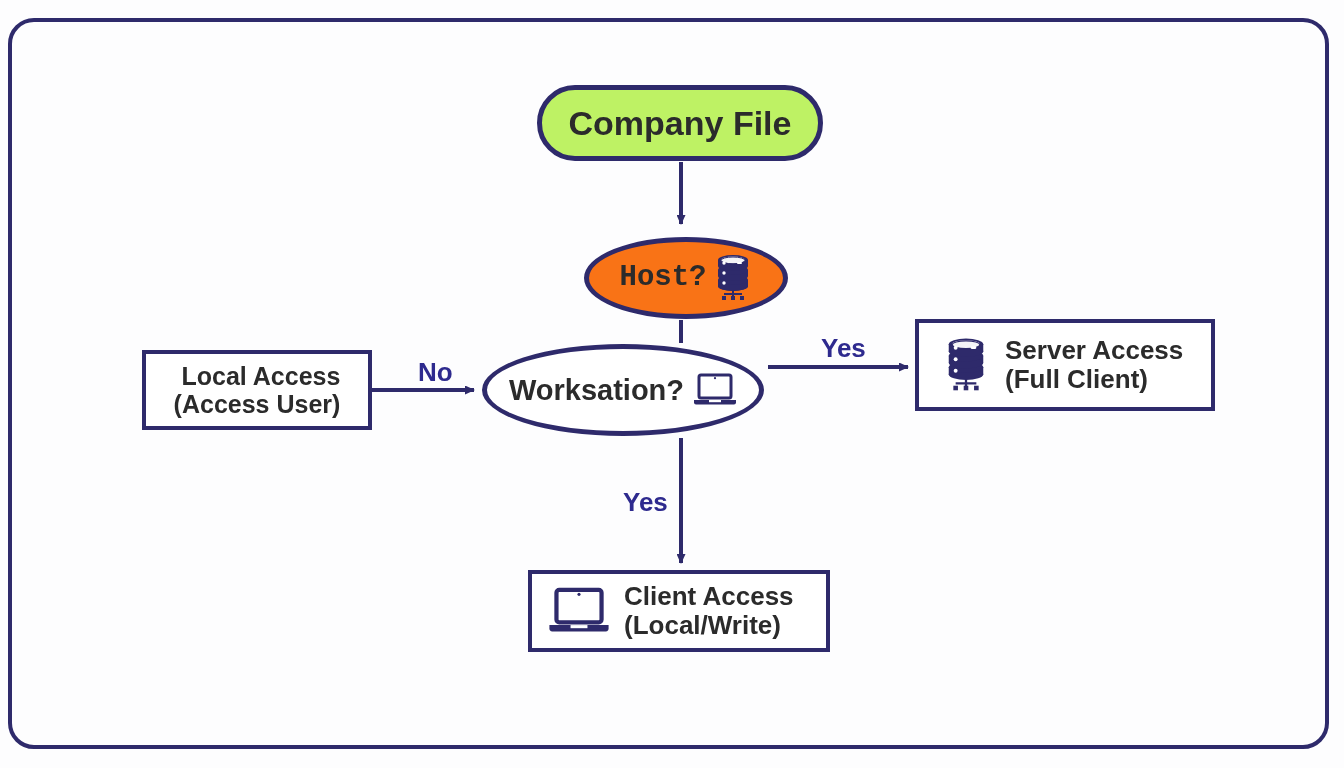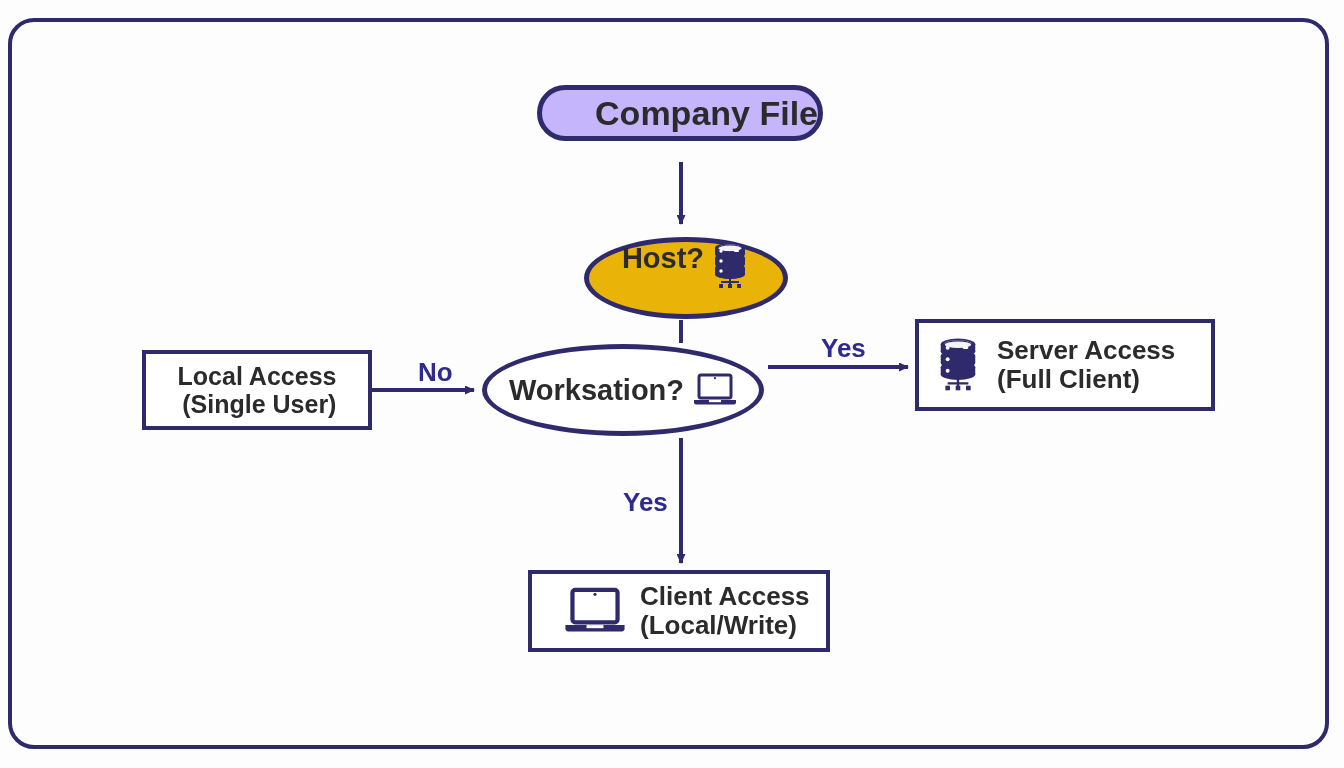--- a/index.html
+++ b/index.html
@@ -35,46 +35,47 @@
     font-weight: bold;
     line-height: 1.12;
     white-space: nowrap;
   }
   
   #node-company-file {
     position: absolute;
     left: 537px;
     top: 85px;
     width: 286px;
-    height: 56px;
+    height: 76px;
     border: 5px solid #2e2a6b;
     border-radius: 40px;
     box-sizing: border-box;
-    background: #c4b5fd;
-    display: flex;
-    align-items: center;
-    justify-content: flex-end;
+    background: #bef264;
+    display: flex;
+    align-items: center;
+    justify-content: center;
   }
   #node-company-file .node-text { font-size: 34px; }
 
   
   #node-host {
     position: absolute;
     left: 584px;
     top: 237px;
     width: 204px;
     height: 82px;
     border: 5px solid #2e2a6b;
     border-radius: 50%;
     box-sizing: border-box;
-    background: #eab308;
-    display: flex;
-    align-items: flex-start;
+    background: #f97316;
+    display: flex;
+    align-items: center;
     justify-content: center;
     gap: 6px;
+    font-family: Liberation Mono, monospace;
   }
   #node-host .node-text { font-size: 29px; }
 
   
   #node-workstation {
     position: absolute;
     left: 482px;
     top: 344px;
     width: 282px;
     height: 92px;
@@ -108,31 +109,31 @@
   #node-local-access .node-text {
     font-size: 25px;
     text-align: right;
   }
   #node-server-access {
     left: 915px;
     top: 319px;
     width: 300px;
     height: 92px;
     justify-content: flex-start;
-    padding-left: 16px;
+    padding-left: 24px;
     gap: 16px;
   }
   #node-server-access .node-text { font-size: 26px; }
   #node-client-access {
     left: 528px;
     top: 570px;
     width: 302px;
     height: 82px;
     justify-content: flex-start;
-    padding-left: 32px;
+    padding-left: 16px;
     gap: 14px;
   }
   #node-client-access .node-text { font-size: 26px; }
 
   
   .edge-label {
     position: absolute;
     color: #2e2a8e;
     font-weight: bold;
     font-size: 26px;
@@ -233,21 +234,21 @@
         <circle cx="22" cy="5.2" r="1.1" fill="#2e2a6b"></circle>
         <path d="M1 27 h42 v2.5 a2,2 0 0,1 -2,2 h-38 a2,2 0 0,1 -2,-2 z" fill="#2e2a6b"></path>
         <rect x="16" y="27" width="12" height="2.2" fill="#ffffff"></rect>
       </svg>
     </span>
   </div>
 
   <div id="node-local-access" class="rect-node">
     <div class="node-text">
       <div>Local Access</div>
-      <div>(Single User)</div>
+      <div>(Access User)</div>
     </div>
   </div>
 
   <div id="node-server-access" class="rect-node">
     <span>
       <svg class="icon-svg" width="46" height="56" viewBox="0 0 40 48" xmlns="http://www.w3.org/2000/svg">
         <path d="M19 34 h2 v5 h8 v2 h-8 v3 h-2 v-3 h-8 v-2 h8 z" fill="#2e2a6b"></path>
         <rect x="9" y="42" width="4" height="4" fill="#2e2a6b"></rect>
         <rect x="27" y="42" width="4" height="4" fill="#2e2a6b"></rect>
         <rect x="18" y="42" width="4" height="4" fill="#2e2a6b"></rect>

